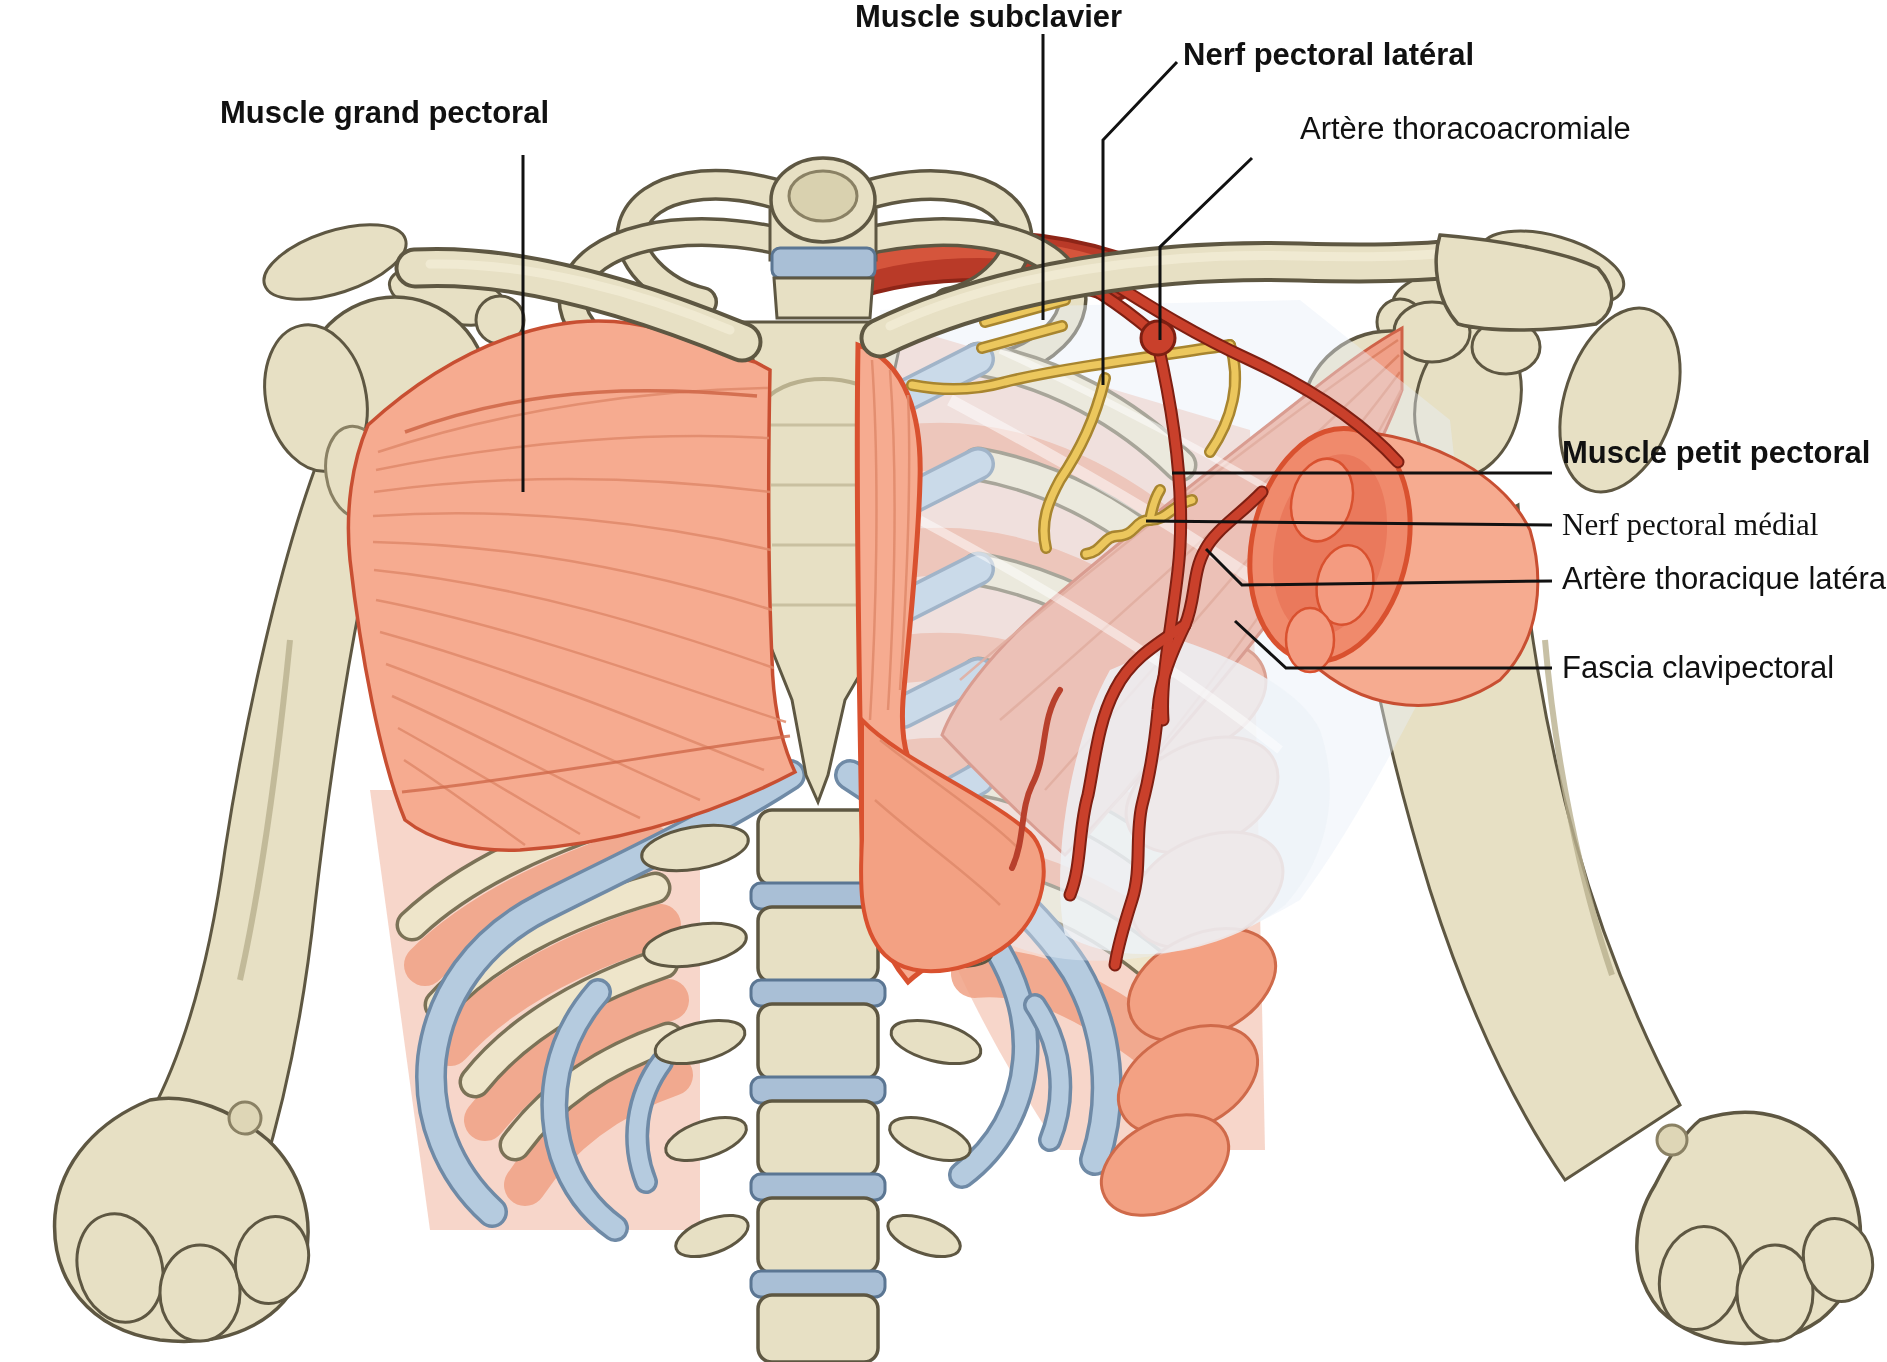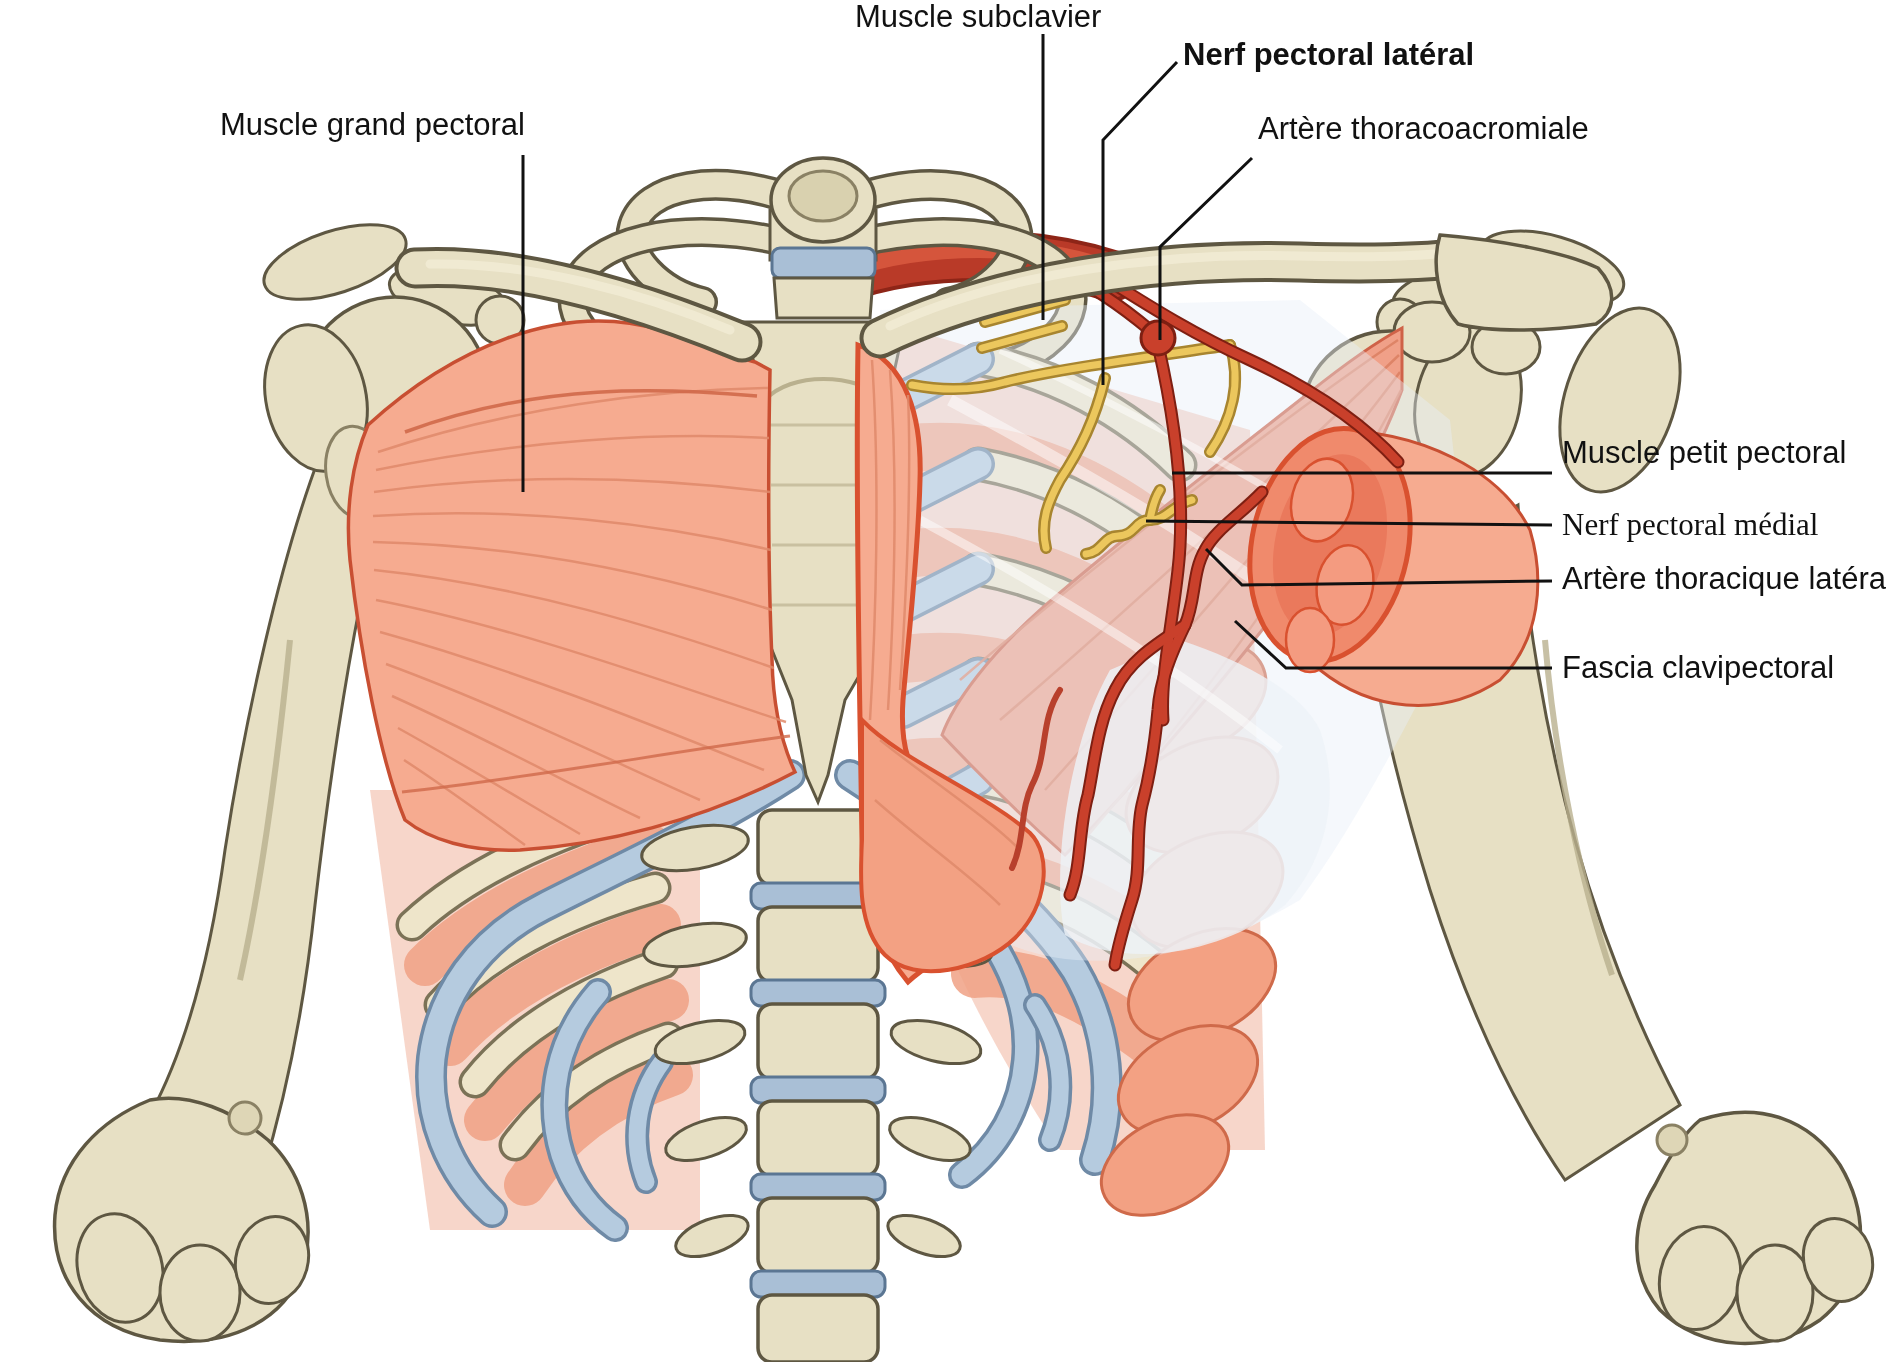--- a/index.html
+++ b/index.html
@@ -1,20 +1,20 @@
 <!DOCTYPE html>
 <html><head>
 <meta charset="utf-8">
 <style>
   html,body{margin:0;padding:0;background:#ffffff;}
   #stage{position:relative;width:1887px;height:1362px;background:#ffffff;overflow:hidden;
          font-family:"Liberation Sans", sans-serif;}
   #art{position:absolute;left:0;top:0;}
   .lbl{position:absolute;font-size:31px;line-height:34px;color:#111;white-space:nowrap;}
-  .lbl.bold{font-weight:normal;}
+  .lbl.bold{font-weight:bold;}
 </style>
 </head>
 <body>
 
 <div id="stage">
 <svg id="art" width="1887" height="1362" viewBox="0 0 1887 1362">
 
   <g>
     <ellipse cx="335" cy="262" rx="74" ry="31" fill="#e7e0c4" stroke="#5e5742" stroke-width="3" transform="rotate(-18 335 262)"></ellipse>
     <ellipse cx="448" cy="296" rx="60" ry="26" fill="#e7e0c4" stroke="#5e5742" stroke-width="3" transform="rotate(14 448 296)"></ellipse>
@@ -329,21 +329,21 @@
     <path d="M1043,34 L1043,320"></path>
     <path d="M1177,62 L1103,140 L1103,385"></path>
     <path d="M1252,158 L1160,247 L1160,340"></path>
     <path d="M1172,473 L1552,473"></path>
     <path d="M1146,521 L1552,525"></path>
     <path d="M1206,549 L1242,585 L1552,581"></path>
     <path d="M1235,621 L1286,668 L1552,668"></path>
   </g>
 </svg>
 
-<div class="lbl bold" style="left:220px;  top:108px;text-align:right;">Muscle grand pectoral</div>
+<div class="lbl bold" style="left:220px;  top:96px;text-align:right;">Muscle grand pectoral</div>
 <div class="lbl bold" style="left:855px;  top:0px;">Muscle subclavier</div>
 <div class="lbl" style="left:1183px; top:38px;font-weight:bold;">Nerf pectoral latéral</div>
-<div class="lbl" style="left:1258px; top:112px;">Artère thoracoacromiale</div>
+<div class="lbl" style="left:1300px; top:112px;">Artère thoracoacromiale</div>
 <div class="lbl bold" style="left:1562px; top:436px;">Muscle petit pectoral</div>
 <div class="lbl" style="left:1562px; top:508px;font-family:Liberation Serif, serif;">Nerf pectoral médial</div>
 <div class="lbl" style="left:1562px; top:562px;">Artère thoracique latérale</div>
 <div class="lbl" style="left:1562px; top:651px;">Fascia clavipectoral</div>
 </div>
 
 </body></html>

